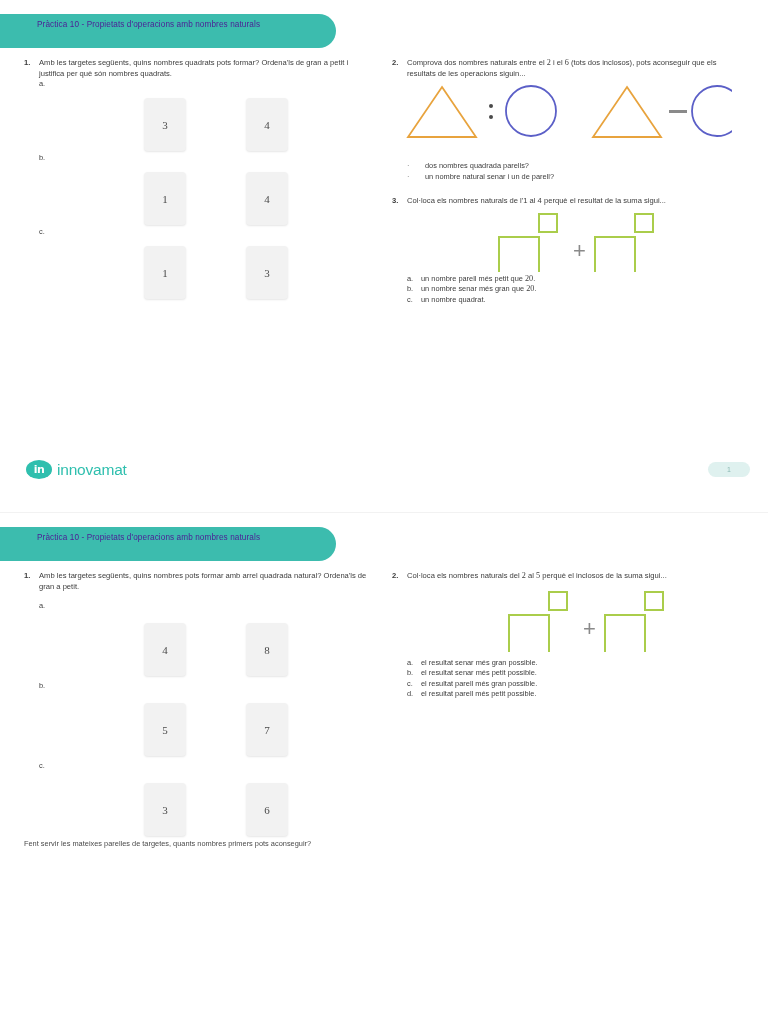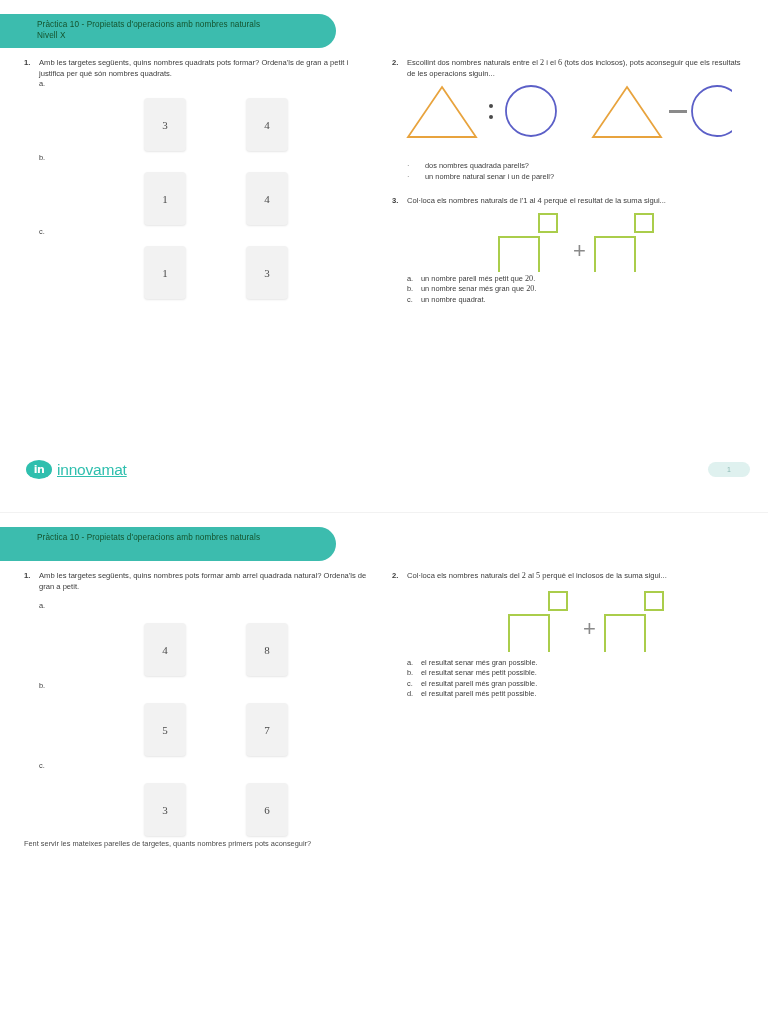--- a/index.html
+++ b/index.html
@@ -26,21 +26,21 @@
   
   .banner {
     position: absolute;
     left: 0;
     width: 336px;
     height: 34px;
     background: #3cbcae;
     border-top-right-radius: 17px;
     border-bottom-right-radius: 17px;
     padding: 5px 0 0 37px;
-    color: #14532d;
+    color: #4c1d95;
   }
   .banner-title {
     font-size: 8.2px;
     line-height: 11px;
     letter-spacing: .1px;
     white-space: nowrap;
   }
   .banner-level {
     font-size: 8.2px;
     line-height: 11px;
@@ -168,21 +168,20 @@
     align-items: center;
     justify-content: center;
     letter-spacing: -.5px;
     font-family: "DejaVu Sans", sans-serif;
   }
   .logo-word {
     margin-left: 5px;
     color: #2fbfae;
     font-size: 15.5px;
     letter-spacing: -.2px;
-    text-decoration: underline;
   }
   .pagebadge {
     position: absolute;
     right: 18px;
     top: 6px;
     width: 42px;
     height: 15px;
     border-radius: 8px;
     background: #dff1ef;
     color: #8ab9b3;
@@ -192,21 +191,20 @@
     justify-content: center;
   }
 </style>
 </head>
 <body>
 
 <div class="page">
 
   <div class="banner" style="top:14px">
     <div class="banner-title">Pràctica 10 - Propietats d'operacions amb nombres naturals</div>
-    <div class="banner-level">Nivell X</div>
   </div>
 
   <div class="col col-left" style="top:58px">
 
     <div class="ex">
       <div class="ex-head">
         <span class="ex-num">1.</span>
         <span class="ex-text">Amb les targetes següents, quins nombres quadrats pots formar? Ordena'ls de gran a petit i justifica per què són nombres quadrats.</span>
       </div>
 
@@ -229,21 +227,21 @@
       </div>
     </div>
   </div>
 
 
   <div class="col col-right" style="top:58px">
 
     <div class="ex">
       <div class="ex-head">
         <span class="ex-num">2.</span>
-        <span class="ex-text"><span>Escollint dos nombres naturals entre el </span><span class="mathnum">2</span><span> i el </span><span class="mathnum">6</span><span> (tots dos inclosos), pots aconseguir que els resultats de les operacions siguin...</span></span>
+        <span class="ex-text"><span>Comprova dos nombres naturals entre el </span><span class="mathnum">2</span><span> i el </span><span class="mathnum">6</span><span> (tots dos inclosos), pots aconseguir que els resultats de les operacions siguin...</span></span>
       </div>
 
       <div class="fig">
         <svg width="330" height="72" viewBox="0 0 330 72">
 
           <polygon points="40,8 74,58 6,58" fill="none" stroke="#e8a33d" stroke-width="1.8"></polygon>
 
           <circle cx="89" cy="27" r="2" fill="#4a4a4a"></circle>
           <circle cx="89" cy="38" r="2" fill="#4a4a4a"></circle>
 

